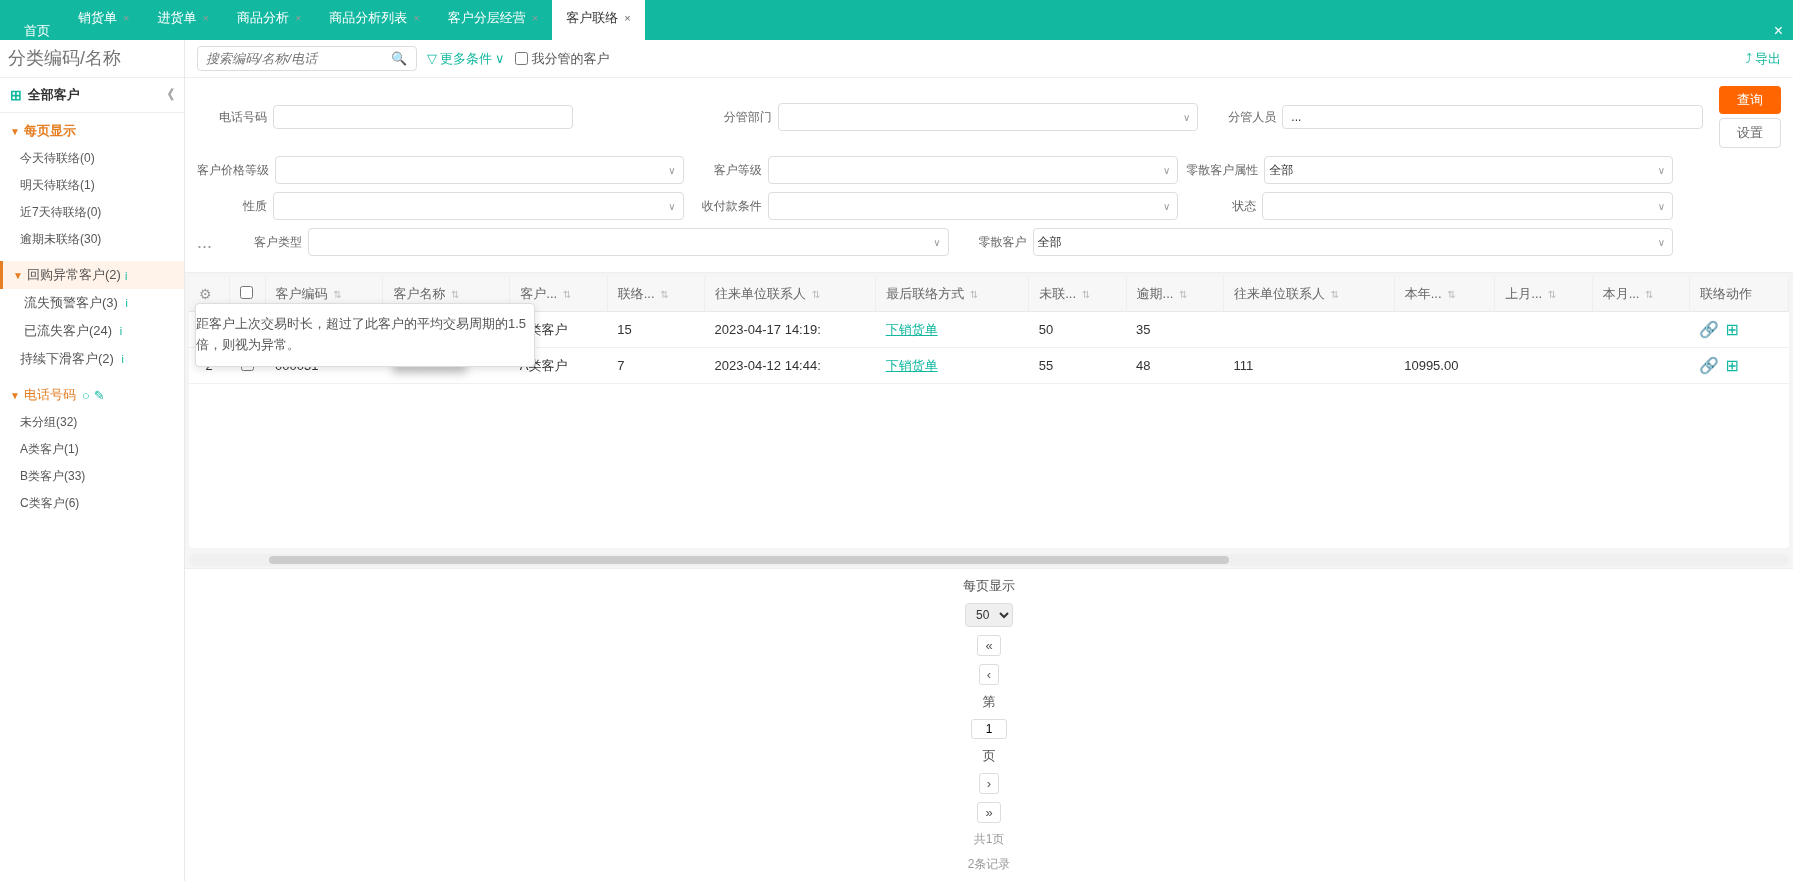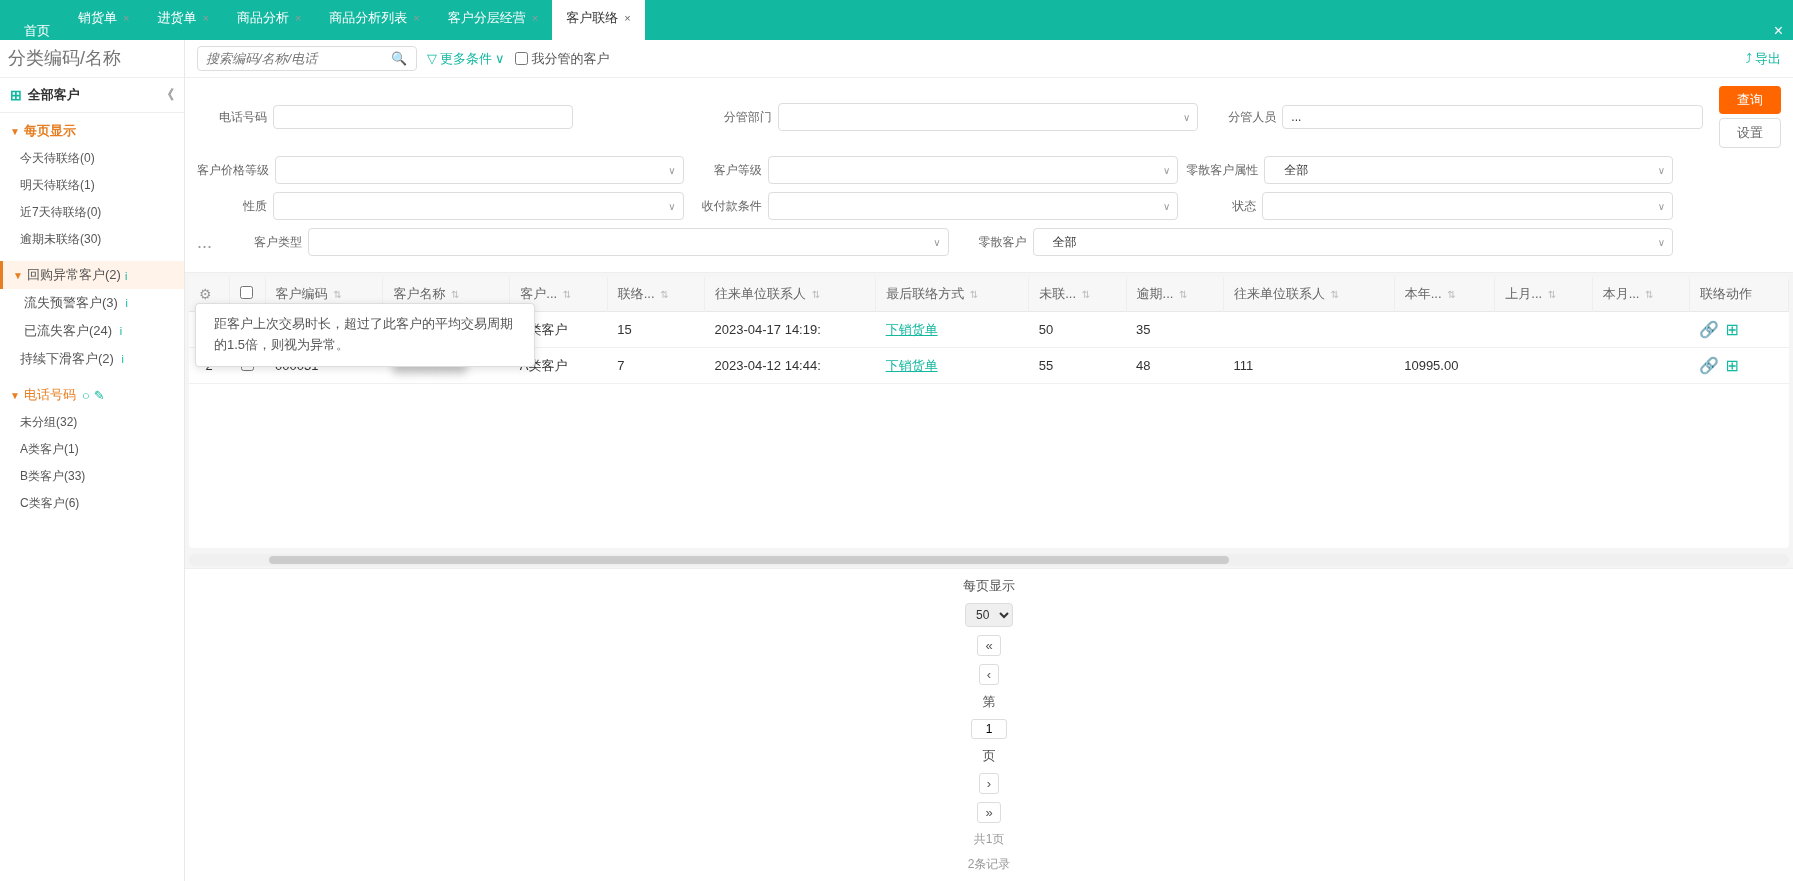--- a/index.html
+++ b/index.html
@@ -73,29 +73,29 @@
     .export-btn { margin-left: auto; color: #12b8a0; font-size: 12px; cursor: pointer; display: flex; align-items: center; gap: 3px; }
 
     
     .advanced-filters { background: #fff; padding: 8px 12px; border-bottom: 1px solid #eee; }
     .filter-row { display: flex; align-items: center; margin-bottom: 8px; gap: 8px; }
     .filter-row:last-child { margin-bottom: 0; }
     .filter-cell { display: flex; align-items: center; flex: 1; gap: 6px; }
     .filter-label { color: #666; font-size: 12px; white-space: nowrap; min-width: 70px; text-align: right; }
     .filter-input { flex: 1; border: 1px solid #ddd; border-radius: 4px; padding: 4px 8px; font-size: 12px; outline: none; color: #333; }
     .filter-select-wrap { flex: 1; position: relative; display: flex; align-items: center; }
-    .filter-select-wrap select { width: 100%; border: 1px solid #ddd; border-radius: 4px; padding: 4px 24px 4px 19px; font-size: 12px; color: #333; background: #fff; appearance: none; outline: none; cursor: pointer; height: 28px; }
+    .filter-select-wrap select { width: 100%; border: 1px solid #ddd; border-radius: 4px; padding: 4px 24px 4px 4px; font-size: 12px; color: #333; background: #fff; appearance: none; outline: none; cursor: pointer; height: 28px; }
     .select-arrow { position: absolute; right: 8px; top: 50%; transform: translateY(-50%); color: #999; font-size: 10px; pointer-events: none; }
     .action-btn-group { display: flex; flex-direction: column; gap: 4px; margin-left: 8px; }
     .btn-query { background: #f60; color: #fff; border: none; border-radius: 4px; padding: 5px 18px; font-size: 13px; cursor: pointer; }
     .btn-settings { background: #fff; color: #666; border: 1px solid #ddd; border-radius: 4px; padding: 5px 14px; font-size: 13px; cursor: pointer; }
 
     
     .tooltip-box {
-      position: absolute; background: #fff; border: 1px solid #ddd; border-radius: 4px; padding: 10px 18px;
+      position: absolute; background: #fff; border: 1px solid #ddd; border-radius: 4px; padding: 10px 0;
       font-size: 12px; color: #555; box-shadow: 0 2px 8px rgba(0,0,0,0.12); z-index: 100;
       left: 10px; top: 225px; max-width: 340px; line-height: 1.6;
     }
 
     
     .table-area { flex: 1; overflow: auto; padding: 0; background: #fff; margin: 4px; border-radius: 4px; }
     .data-table { width: 100%; border-collapse: collapse; font-size: 12px; }
     .data-table thead tr { background: #f7f7f7; border-bottom: 1px solid #e8e8e8; }
     .data-table th {
       padding: 8px 10px; color: #666; font-weight: normal; text-align: left; white-space: nowrap;

